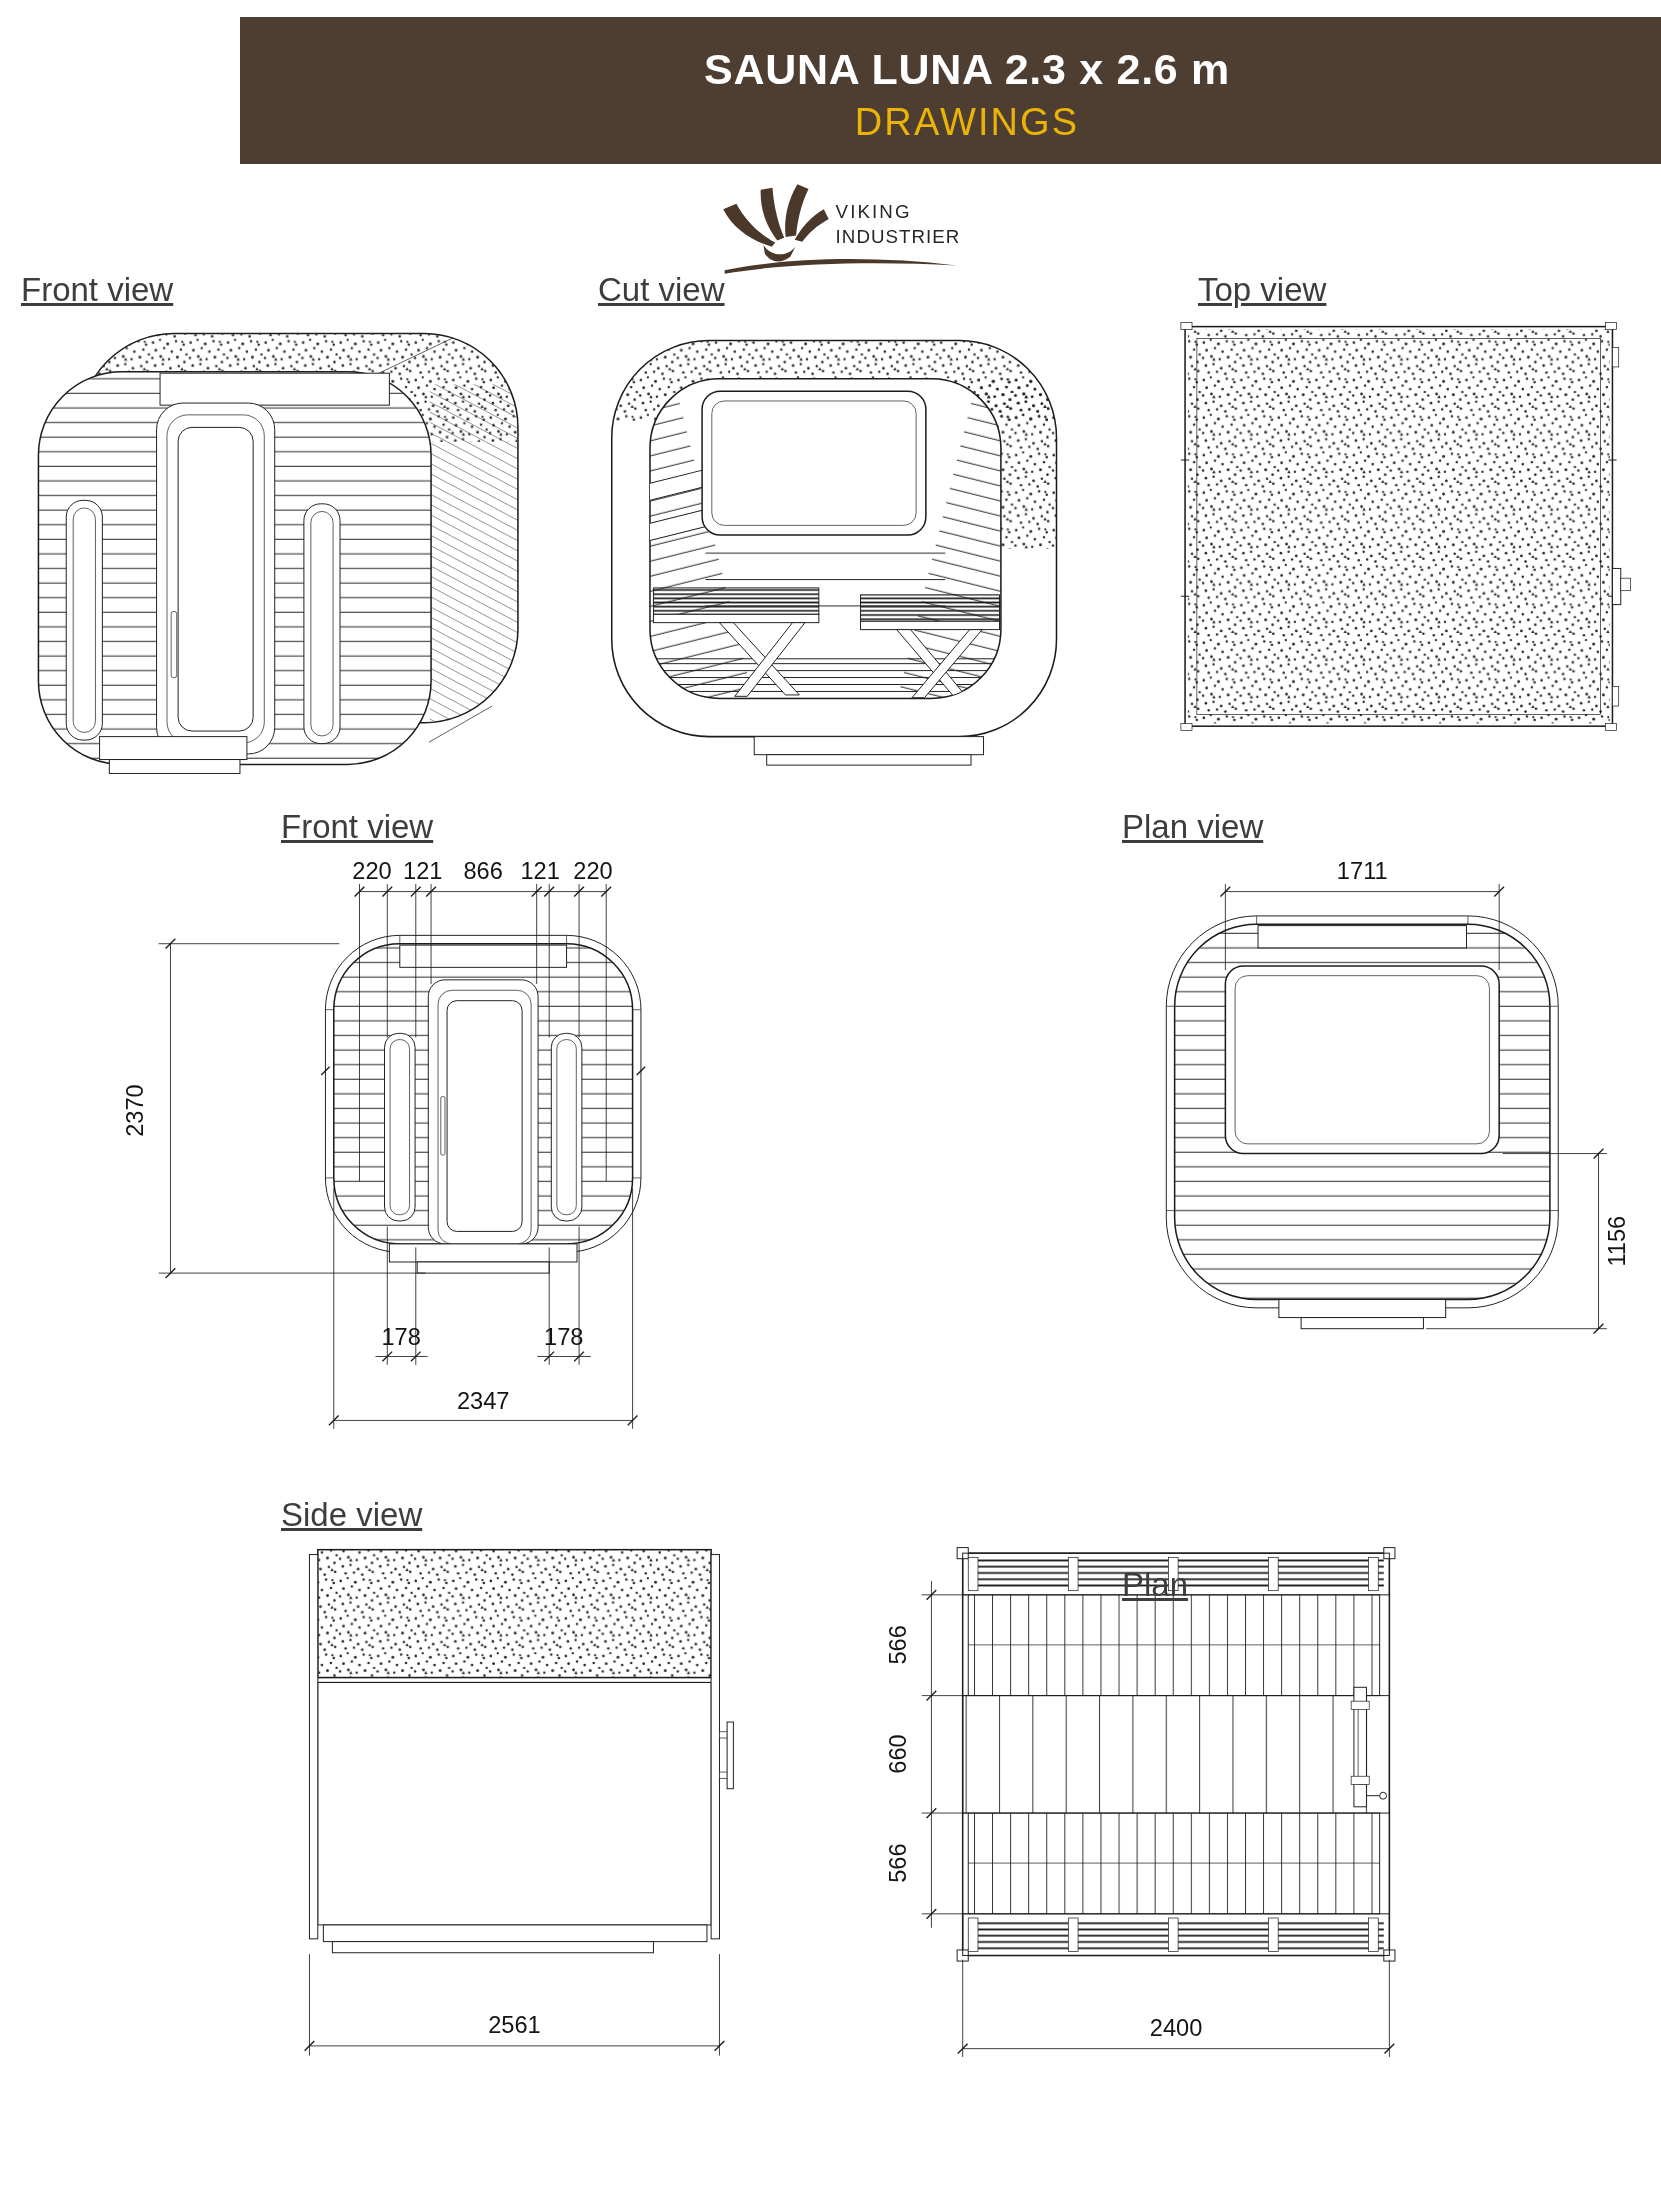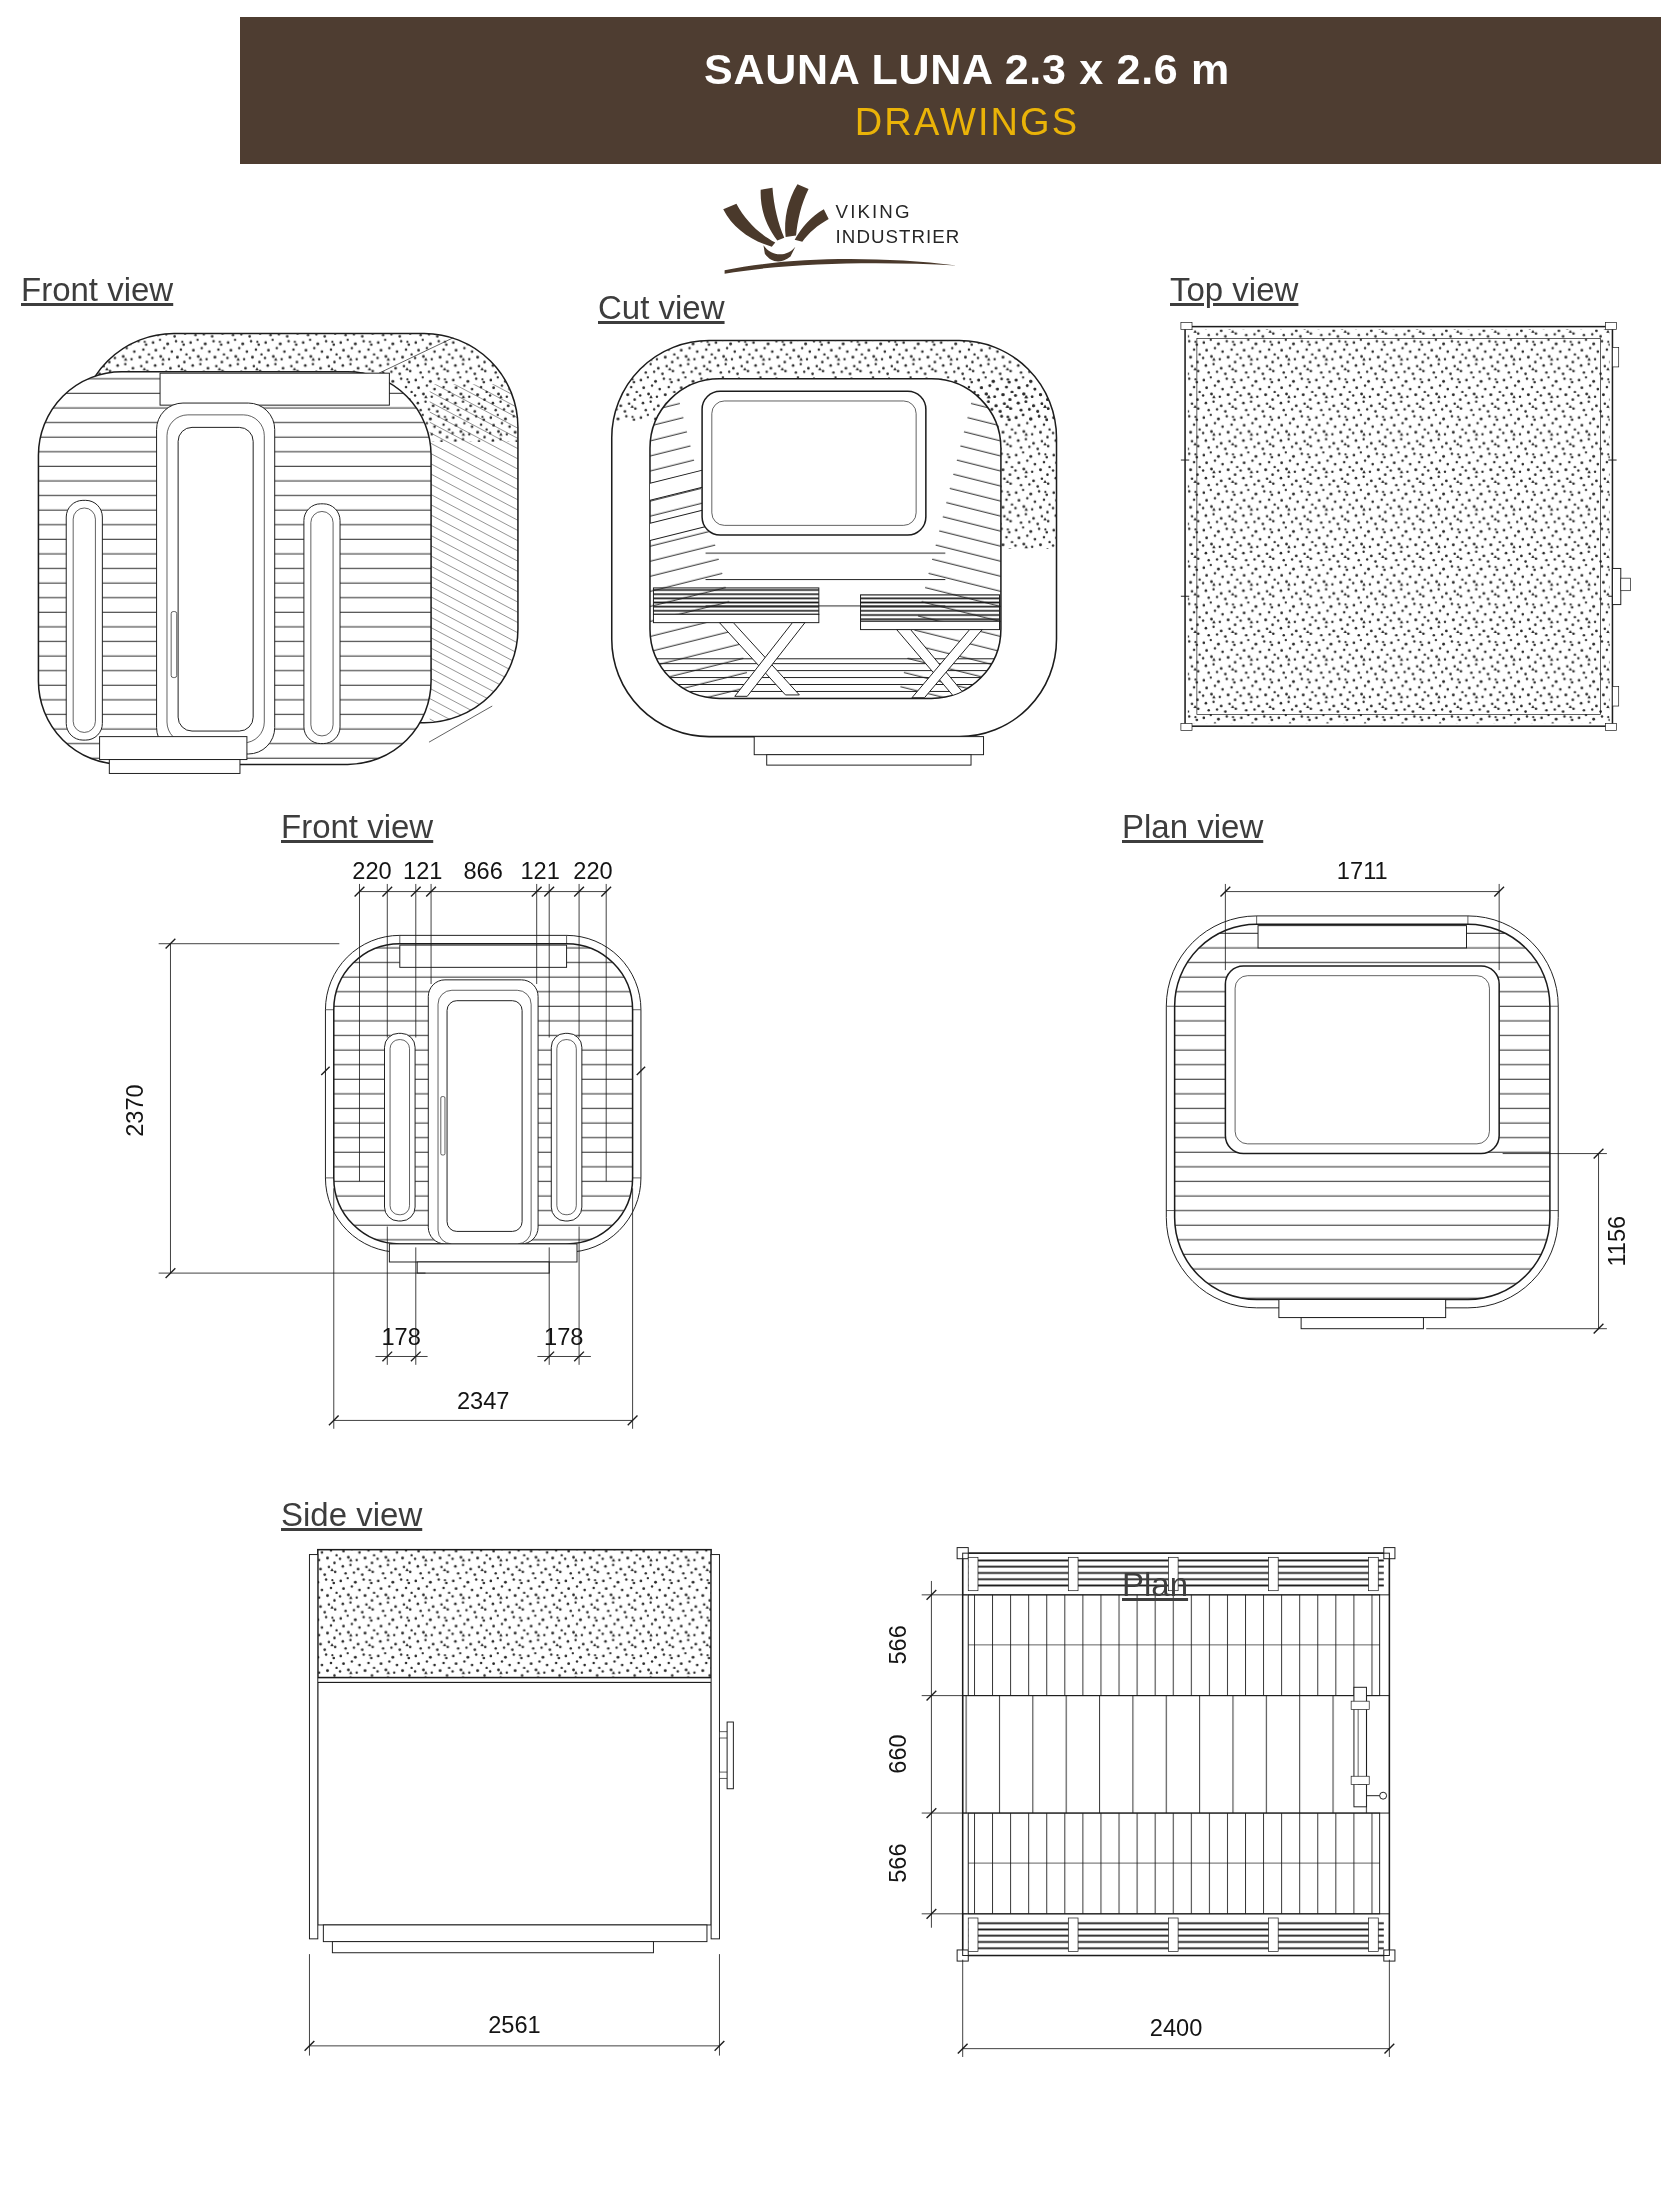--- a/index.html
+++ b/index.html
@@ -447,21 +447,21 @@
       <path d="M116,98 C113,72 119,45 133,22 L149,29 C138,51 133,75 131,96 Z"></path>
       <path d="M129,102 C139,84 153,68 171,58 L178,72 C162,81 149,92 140,105 Z"></path>
       <path d="M84,110 C95,126 117,128 130,112 L123,126 C108,138 94,134 86,122 Z"></path>
       <path d="M28,146 C120,127 245,125 362,139 C250,133 120,135 28,151 Z"></path>
     </g>
     <text class="logo-text" x="188" y="70" font-size="27" letter-spacing="3">VIKING</text>
     <text class="logo-text" x="188" y="106" font-size="27" letter-spacing="1.5">INDUSTRIER</text>
   </svg>
 
   <div class="vlabel" style="left:21px;top:271px">Front view</div>
-  <div class="vlabel" style="left:598px;top:289px">Cut view</div>
-  <div class="vlabel" style="left:1170px;top:271px">Top view</div>
+  <div class="vlabel" style="left:598px;top:271px">Cut view</div>
+  <div class="vlabel" style="left:1198px;top:271px">Top view</div>
   <div class="vlabel" style="left:281px;top:808px">Front view</div>
   <div class="vlabel" style="left:1122px;top:808px">Plan view</div>
   <div class="vlabel" style="left:281px;top:1496px">Side view</div>
   <div class="vlabel" style="left:1122px;top:1566px">Plan</div>
 
 </div>
 
 
 </body></html>

